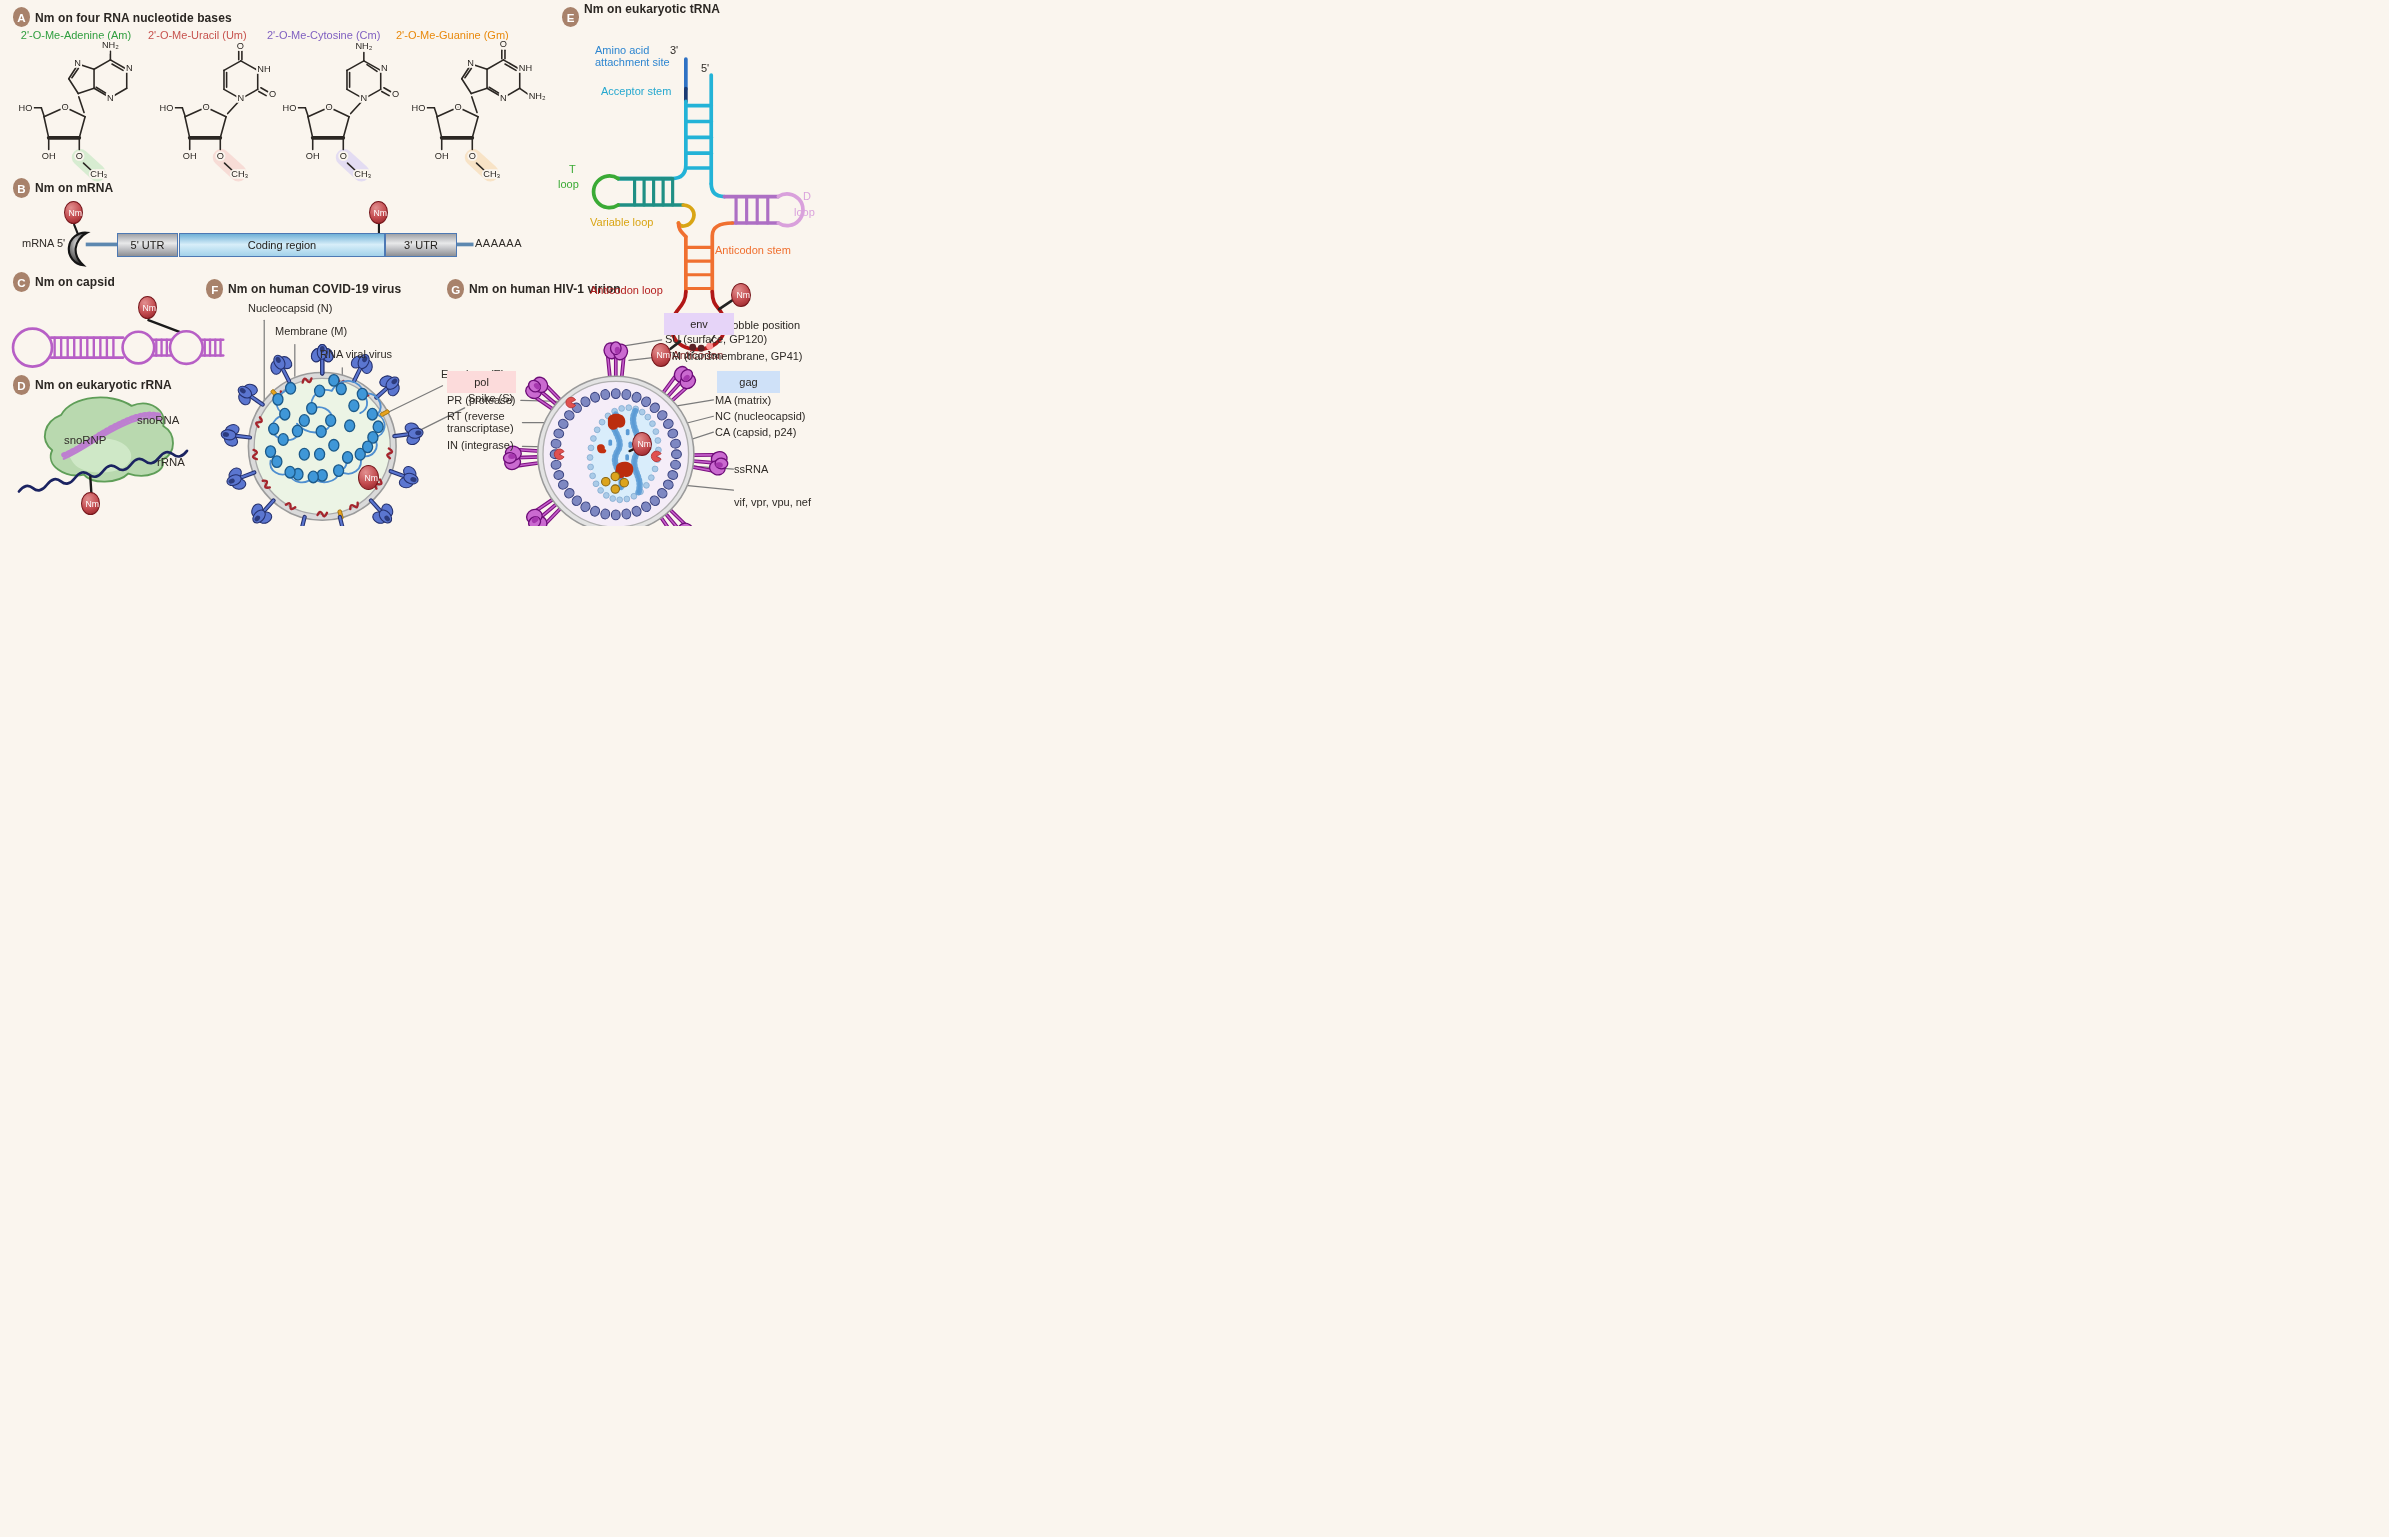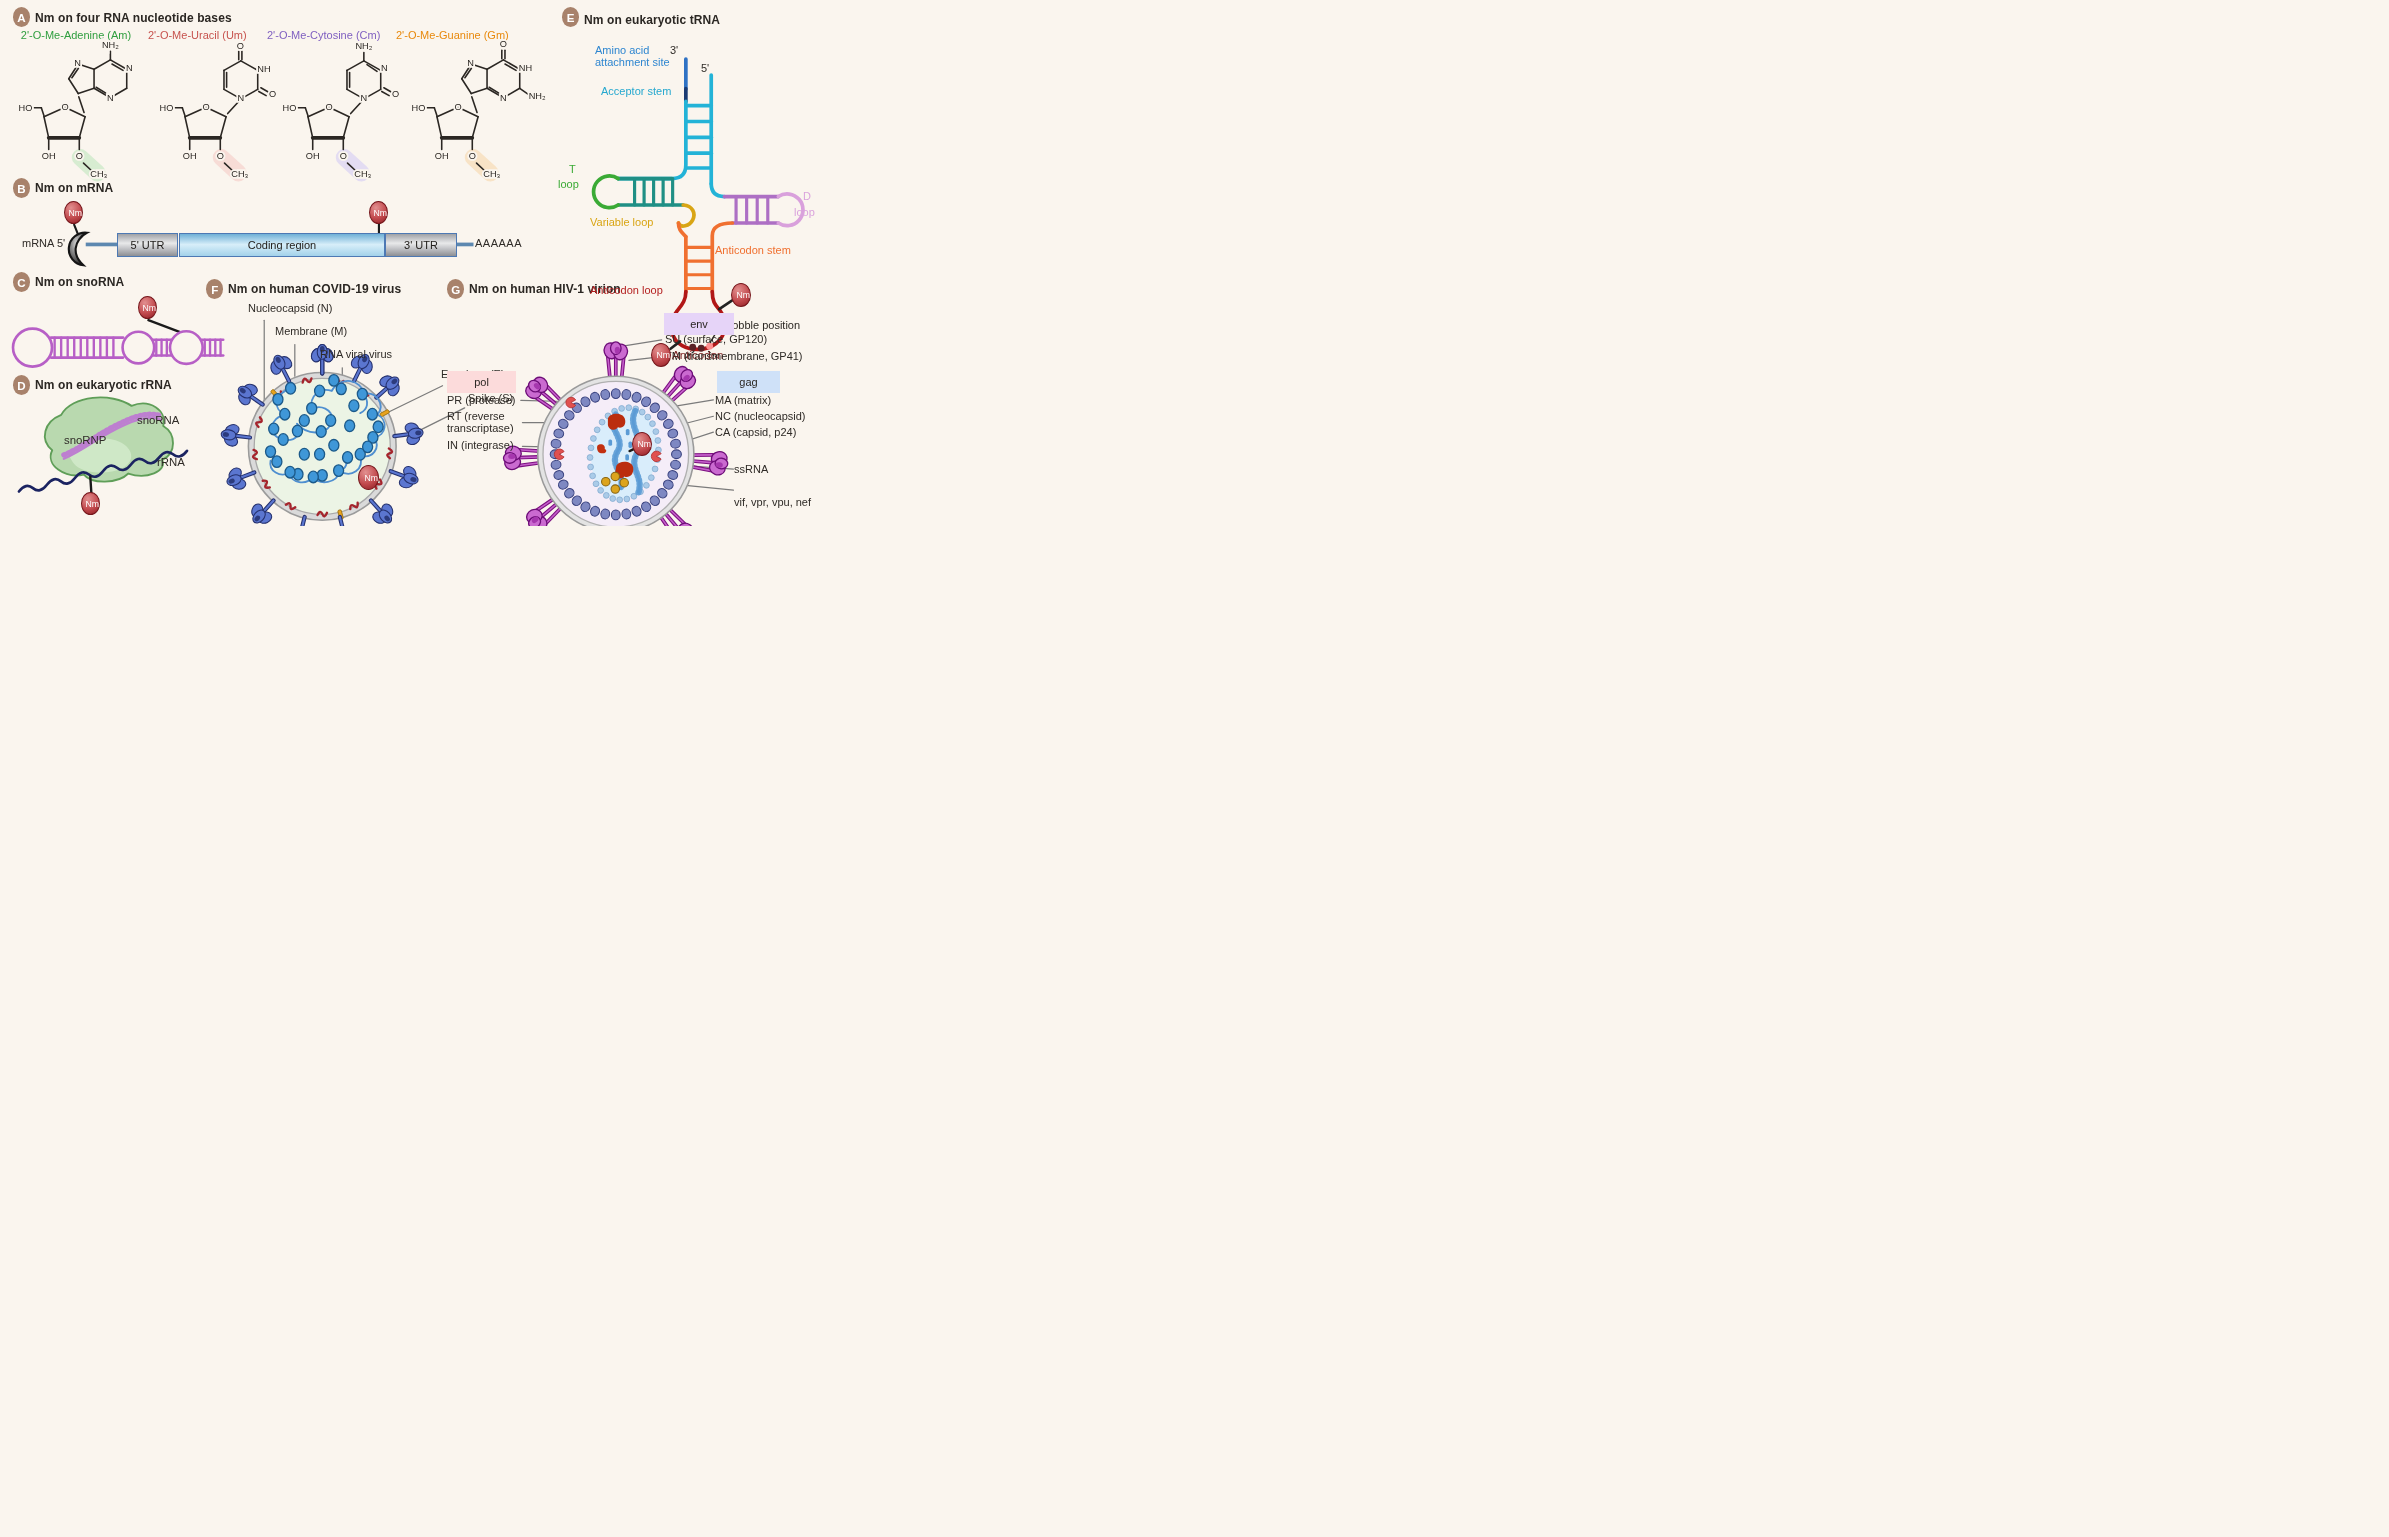--- a/index.html
+++ b/index.html
@@ -33,31 +33,31 @@
 <div class="title" style="left:35px;top:10.6px">Nm on four RNA nucleotide bases</div>
 
 <div class="badge" style="left:12.7px;top:178px">
     <span>B</span>
   </div>
 <div class="title" style="left:35px;top:181px">Nm on mRNA</div>
 
 <div class="badge" style="left:12.7px;top:272px">
     <span>C</span>
   </div>
-<div class="title" style="left:35px;top:275px">Nm on snoRNA</div>
+<div class="title" style="left:35px;top:275px">Nm on capsid</div>
 
 <div class="badge" style="left:12.7px;top:375px">
     <span>D</span>
   </div>
 <div class="title" style="left:35px;top:378px">Nm on eukaryotic rRNA</div>
 
 <div class="badge" style="left:562px;top:7.4px">
     <span>E</span>
   </div>
-<div class="title" style="left:584px;top:13px">Nm on eukaryotic tRNA</div>
+<div class="title" style="left:584px;top:2px">Nm on eukaryotic tRNA</div>
 
 <div class="badge" style="left:206px;top:279px">
     <span>F</span>
   </div>
 <div class="title" style="left:228px;top:282px">Nm on human COVID-19 virus</div>
 
 <div class="badge" style="left:447px;top:279px">
     <span>G</span>
   </div>
 <div class="title" style="left:469px;top:282px">Nm on human HIV-1 virion</div>

